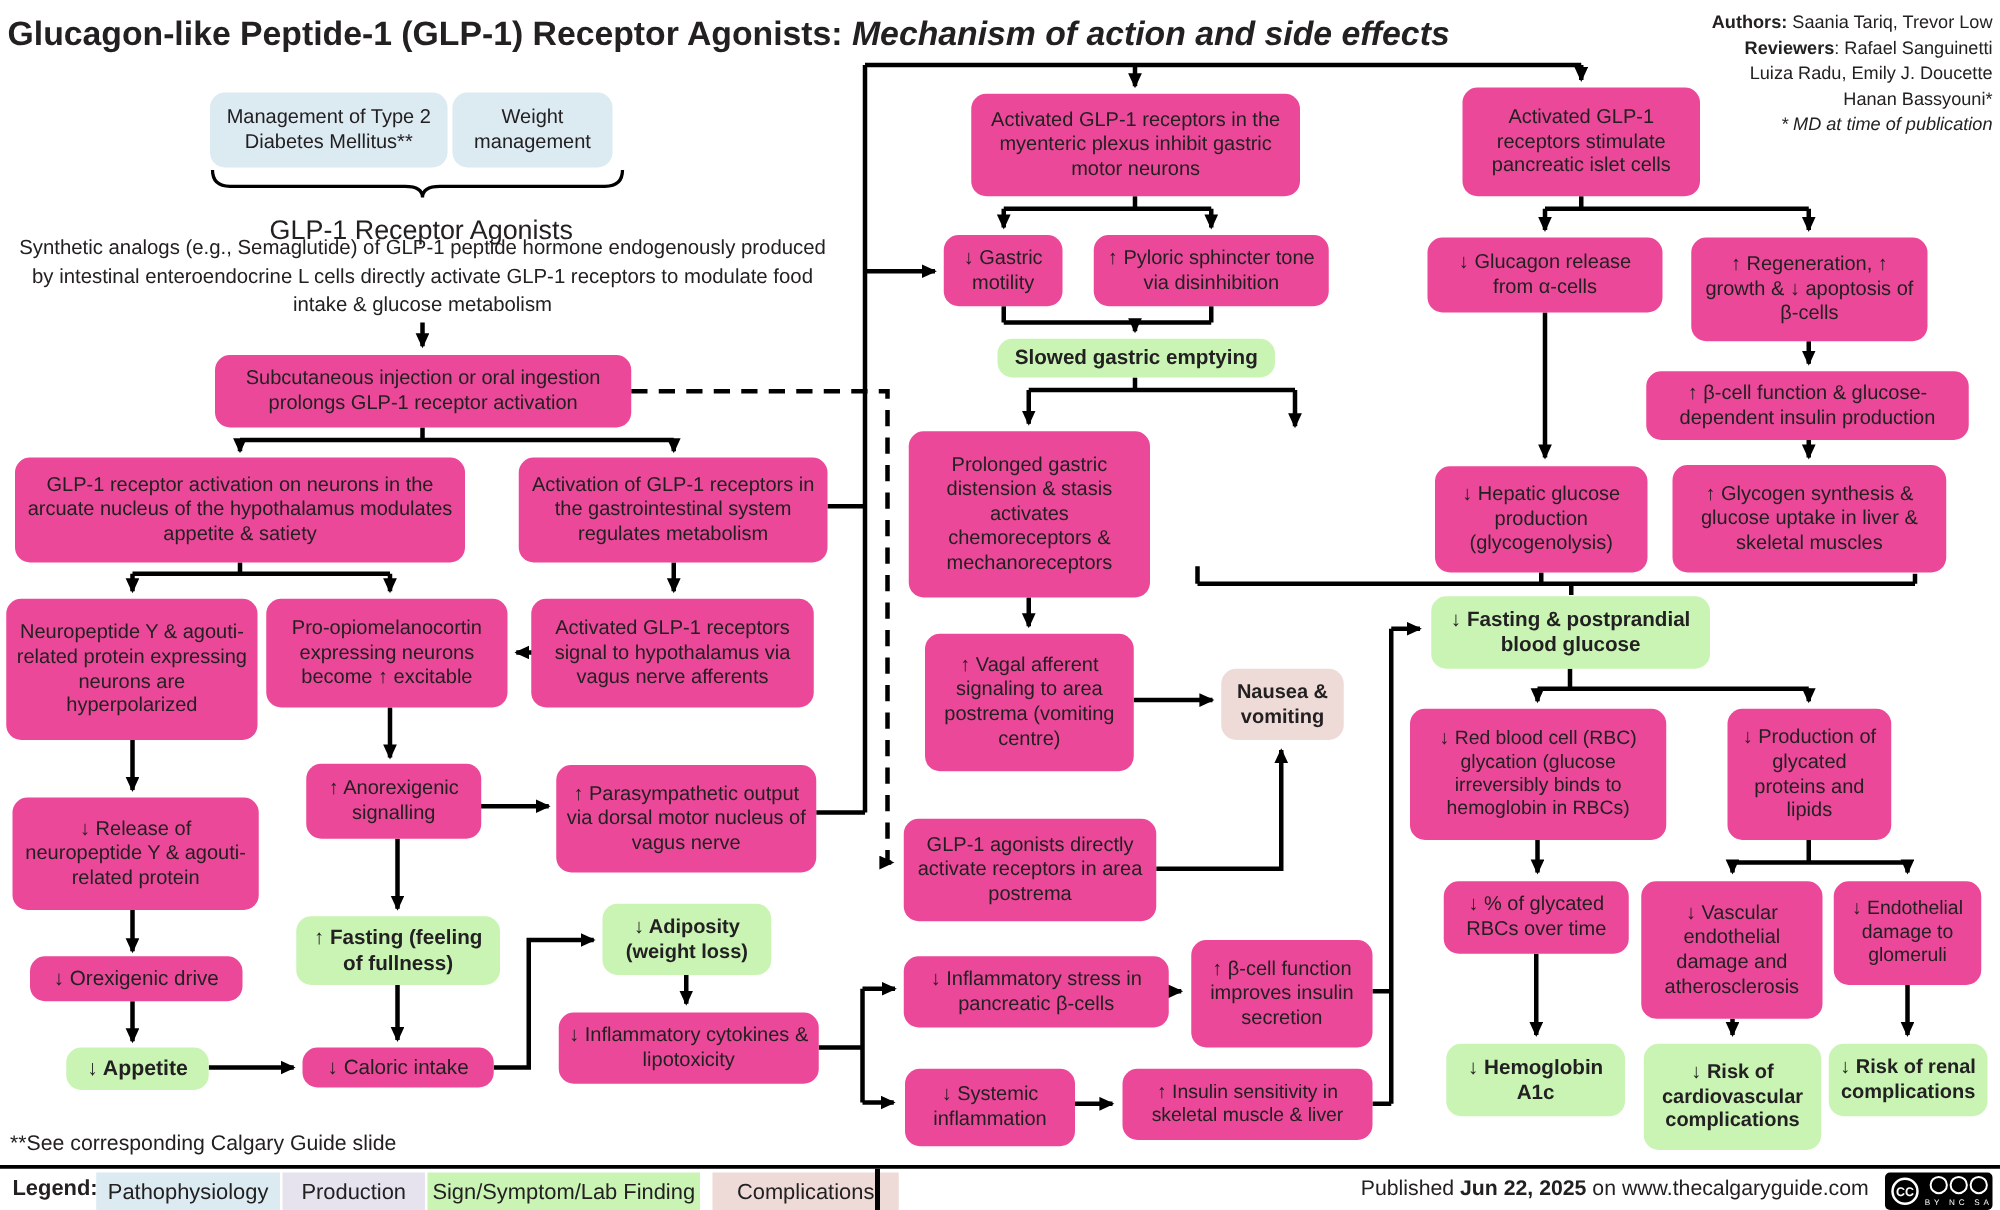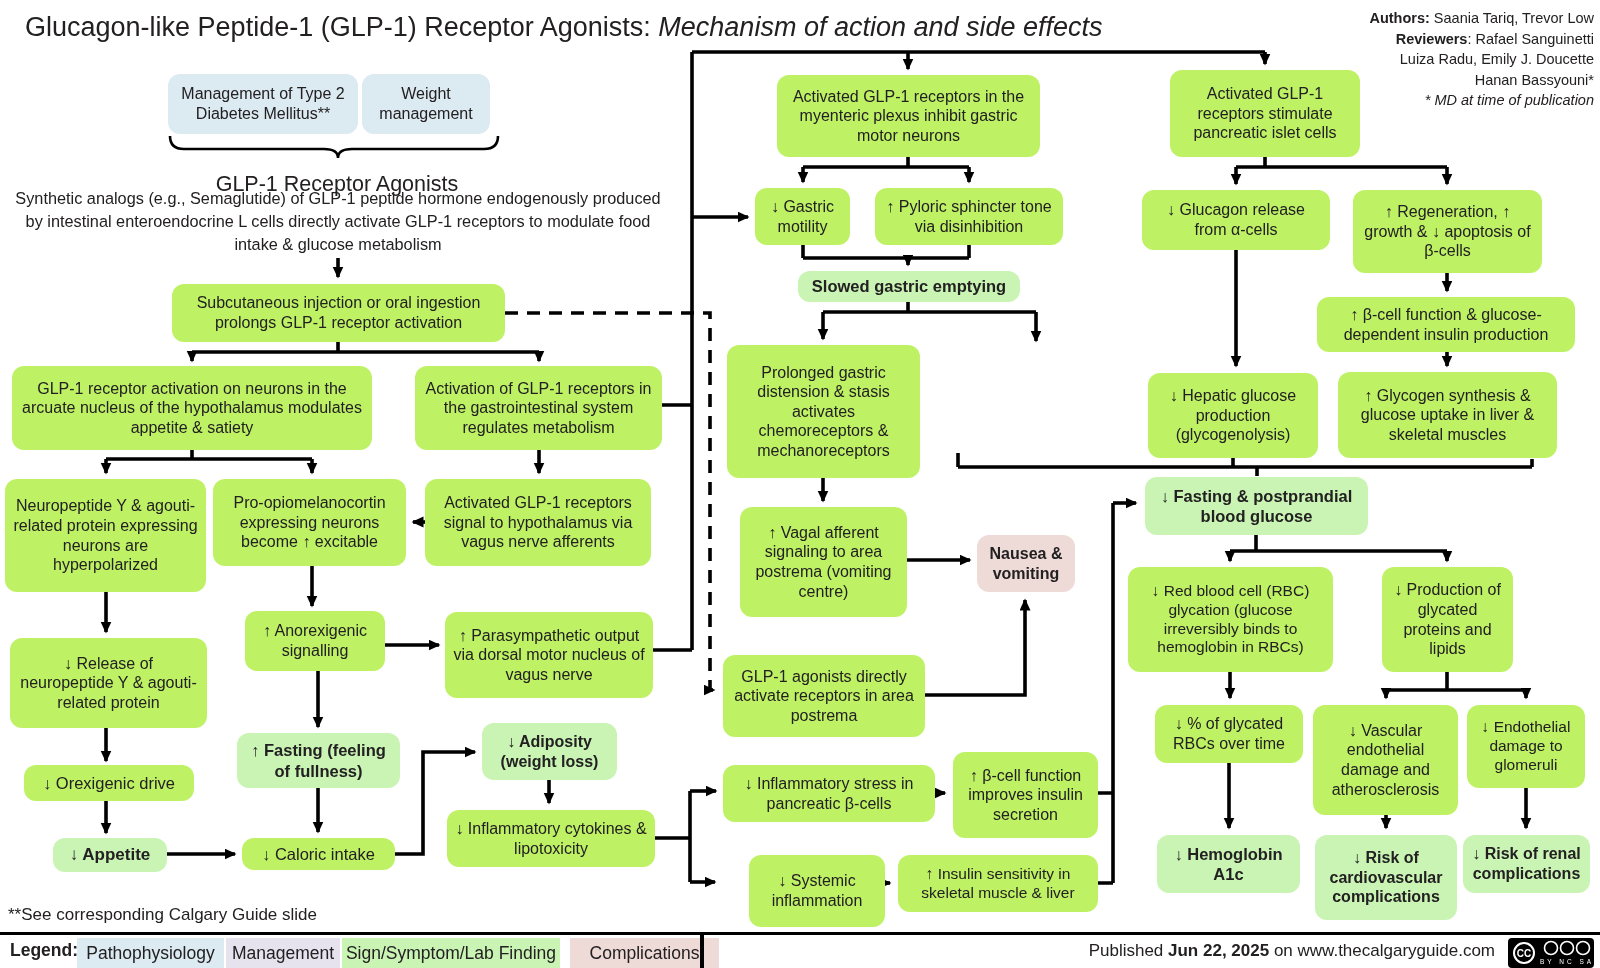--- a/index.html
+++ b/index.html
@@ -1,29 +1,29 @@
 <!DOCTYPE html>
 <html><head>
 <meta charset="utf-8">
 <style>
   html,body{margin:0;padding:0;background:#fff}
   #stage{position:relative;width:1600px;height:968px;background:#fff;overflow:hidden;
          font-family:"Liberation Sans", sans-serif;color:#232022}
   svg.wires{position:absolute;left:0;top:0;z-index:1}
   .bx{position:absolute;display:flex;align-items:center;justify-content:center;text-align:center;
       border-radius:12px;font-size:16px;line-height:1.22;padding:3px 7px;box-sizing:border-box;z-index:2}
-  .lav{background:#bef264}
+  .lav{background:#ec4899}
   .grn{background:#c9f4b4}
   .blu{background:#dceaf2}
   .pnk{background:#eedbd7}
   .b{font-weight:bold}
   .sm{font-size:15.5px}
   .md{font-size:16.5px}
   .lg{font-size:17px}
-  .title{position:absolute;left:25px;top:12px;font-size:27px;font-weight:normal;white-space:nowrap;z-index:2}
+  .title{position:absolute;left:6px;top:12px;font-size:27px;font-weight:bold;white-space:nowrap;z-index:2}
   .title .it{font-style:italic}
   .credits{position:absolute;right:6px;top:8px;width:330px;text-align:right;font-size:14.5px;line-height:1.42;z-index:2}
   .credits .b{font-weight:bold}
   .credits .it{font-style:italic}
   .heading{position:absolute;left:37px;top:172px;width:600px;text-align:center;font-size:21.5px;font-weight:normal;z-index:2}
   .para{position:absolute;left:10px;top:187px;width:656px;text-align:center;font-size:16.3px;line-height:1.42;z-index:2}
   .footnote{position:absolute;left:8px;top:905px;font-size:17px;z-index:2}
   .bar{position:absolute;left:0;top:932px;width:1600px;height:36px;border-top:3.5px solid #000;background:#fff;z-index:3}
   .bar .lbl{position:absolute;left:10px;top:5px;font-size:17.5px;font-weight:bold}
   .chip{position:absolute;top:3px;height:30px;display:flex;align-items:center;justify-content:center;
@@ -136,21 +136,21 @@
   <div class="bx lav" style="left:777px;top:75px;width:263px;height:82px">Activated GLP-1 receptors in the myenteric plexus inhibit gastric motor neurons</div>
   <div class="bx lav" style="left:755px;top:188px;width:95px;height:57px">↓ Gastric motility</div>
   <div class="bx lav" style="left:875px;top:188px;width:188px;height:57px">↑ Pyloric sphincter tone via disinhibition</div>
   <div class="bx grn b md" style="left:798px;top:271px;width:222px;height:31px">Slowed gastric emptying</div>
   <div class="bx lav" style="left:727px;top:345px;width:193px;height:133px">Prolonged gastric distension &amp; stasis activates chemoreceptors &amp; mechanoreceptors</div>
   <div class="bx lav" style="left:740px;top:507px;width:167px;height:110px">↑ Vagal afferent signaling to area postrema (vomiting centre)</div>
   <div class="bx pnk b" style="left:977px;top:535px;width:98px;height:57px">Nausea &amp; vomiting</div>
   <div class="bx lav" style="left:723px;top:655px;width:202px;height:82px">GLP-1 agonists directly activate receptors in area postrema</div>
   <div class="bx lav" style="left:723px;top:765px;width:212px;height:57px">↓ Inflammatory stress in pancreatic β-cells</div>
   <div class="bx lav" style="left:953px;top:752px;width:145px;height:86px">↑ β-cell function improves insulin secretion</div>
-  <div class="bx lav" style="left:749px;top:855px;width:136px;height:72px">↓ Systemic inflammation</div>
+  <div class="bx lav" style="left:724px;top:855px;width:136px;height:62px">↓ Systemic inflammation</div>
   <div class="bx lav sm" style="left:898px;top:855px;width:200px;height:57px">↑ Insulin sensitivity in skeletal muscle &amp; liver</div>
 
   <div class="bx lav" style="left:1170px;top:70px;width:190px;height:87px">Activated GLP-1 receptors stimulate pancreatic islet cells</div>
   <div class="bx lav" style="left:1142px;top:190px;width:188px;height:60px">↓ Glucagon release from α-cells</div>
   <div class="bx lav" style="left:1353px;top:190px;width:189px;height:83px">↑ Regeneration, ↑ growth &amp; ↓ apoptosis of β-cells</div>
   <div class="bx lav" style="left:1317px;top:297px;width:258px;height:55px">↑ β-cell function &amp; glucose-dependent insulin production</div>
   <div class="bx lav" style="left:1148px;top:373px;width:170px;height:85px">↓ Hepatic glucose production (glycogenolysis)</div>
   <div class="bx lav" style="left:1338px;top:372px;width:219px;height:86px">↑ Glycogen synthesis &amp; glucose uptake in liver &amp; skeletal muscles</div>
   <div class="bx grn b md" style="left:1145px;top:477px;width:223px;height:58px">↓ Fasting &amp; postprandial blood glucose</div>
   <div class="bx lav sm" style="left:1128px;top:567px;width:205px;height:105px">↓ Red blood cell (RBC) glycation (glucose irreversibly binds to hemoglobin in RBCs)</div>
@@ -160,21 +160,21 @@
   <div class="bx lav sm" style="left:1467px;top:705px;width:118px;height:83px">↓ Endothelial damage to glomeruli</div>
   <div class="bx grn b md" style="left:1157px;top:835px;width:143px;height:58px">↓ Hemoglobin A1c</div>
   <div class="bx grn b" style="left:1315px;top:835px;width:142px;height:85px">↓ Risk of cardiovascular complications</div>
   <div class="bx grn b" style="left:1463px;top:835px;width:127px;height:58px">↓ Risk of renal complications</div>
 
   <div class="footnote">**See corresponding Calgary Guide slide</div>
 
   <div class="bar">
     <span class="lbl">Legend:</span>
     <span class="chip" style="left:77px;width:147px;background:#dceaf2">Pathophysiology</span>
-    <span class="chip" style="left:226px;width:114px;background:#e6e3ef">Management</span>
+    <span class="chip" style="left:226px;width:114px;background:#e6e3ef">Production</span>
     <span class="chip" style="left:342px;width:218px;background:#c9f4b4">Sign/Symptom/Lab Finding</span>
     <span class="chip" style="left:570px;width:149px;background:#eedbd7">Complications</span>
     <span class="divider"></span>
     <span class="published"><span>Published </span><span class="b">Jun 22, 2025</span><span> on www.thecalgaryguide.com</span></span>
     <span class="ccbadge">
       <svg width="82" height="28" viewBox="0 0 82 28">
         <circle cx="14" cy="14" r="10" fill="none" stroke="#fff" stroke-width="2"></circle>
         <text x="14" y="18" font-size="10" font-weight="bold" fill="#fff" text-anchor="middle" font-family="Liberation Sans, sans-serif">CC</text>
         <circle cx="41" cy="9" r="6.5" fill="none" stroke="#fff" stroke-width="1.6"></circle>
         <circle cx="57" cy="9" r="6.5" fill="none" stroke="#fff" stroke-width="1.6"></circle>

